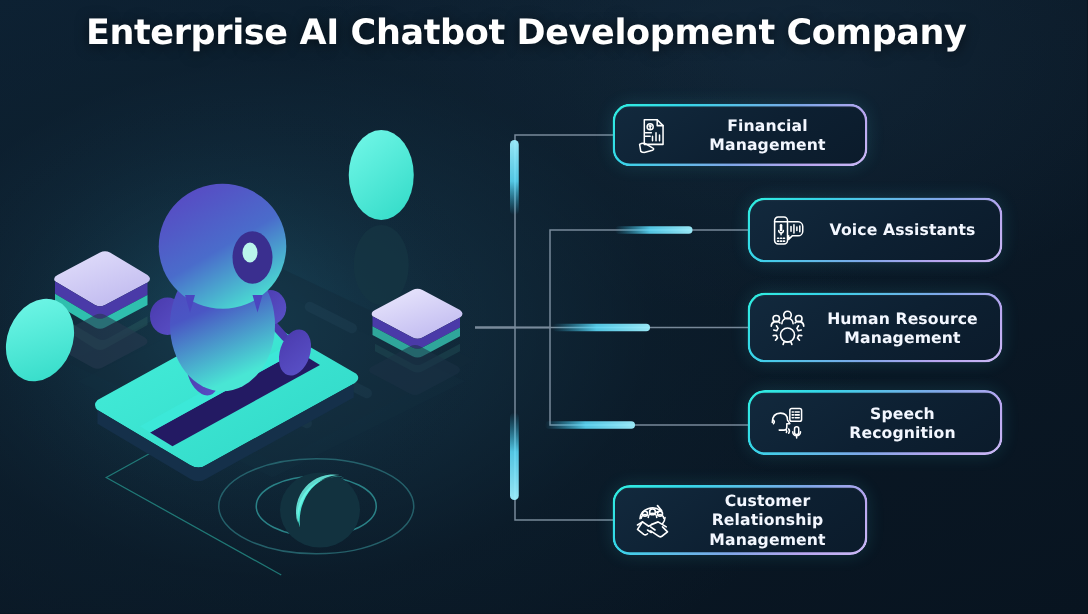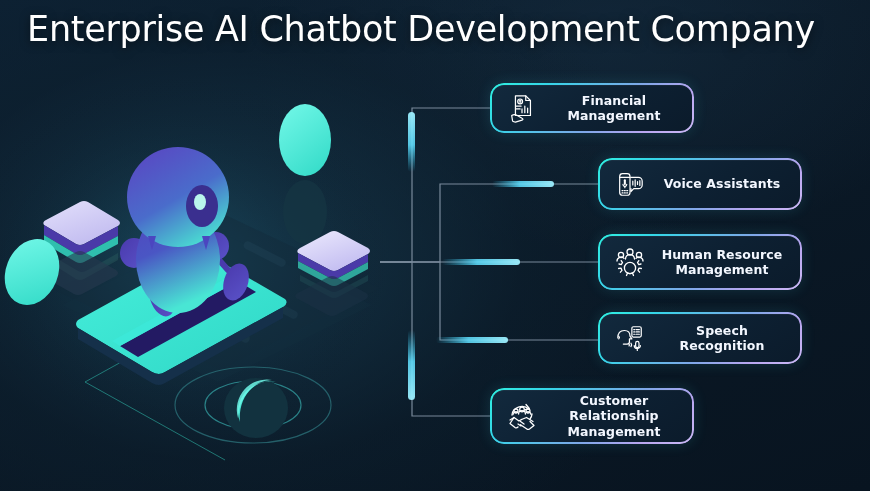--- a/index.html
+++ b/index.html
@@ -20,22 +20,22 @@
   }
 
   
   .title {
     position: absolute;
     left: 0;
     top: 9px;
     width: 842px;
     text-align: center;
     color: #ffffff;
-    font-size: 35px;
-    font-weight: normal;
+    font-size: 28px;
+    font-weight: bold;
     letter-spacing: -0.3px;
     font-family: "DejaVu Sans", "Liberation Sans", sans-serif;
     text-shadow: 0 2px 10px rgba(0,0,0,0.55);
   }
 
   
   .illo { position: absolute; left: 0; top: 60px; width: 420px; height: 431px; }
 
   
   .wires { position: absolute; left: 0; top: 0; width: 870px; height: 491px; }

